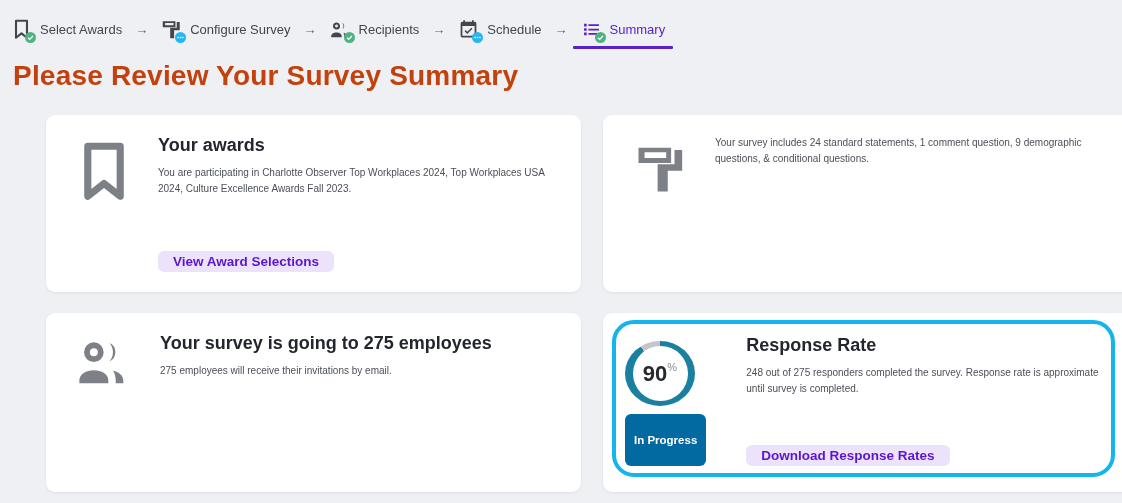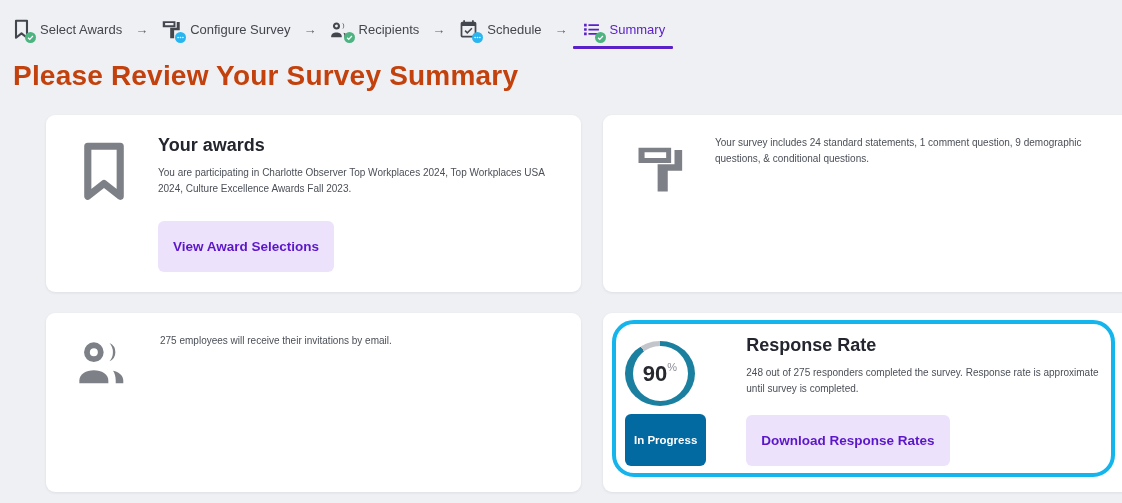--- a/index.html
+++ b/index.html
@@ -27,21 +27,21 @@
           grid-template-columns:535px 538px; grid-template-rows:177px 179px;
           column-gap:22px; row-gap:21px;margin-left:34px; }
   .card { background:#fff; border-radius:9px; box-shadow:0 1px 3px rgba(25,30,45,.08);
           display:flex; gap:26px; padding:20px 10px 20px 30px; position:relative; }
   .card-icon { flex:0 0 56px; display:flex; justify-content:center; align-items:flex-start; color:#7d8086; padding-top:6px; }
   .card-content { display:flex; flex-direction:column; flex:1; min-width:0; }
   .card-title { margin:0 0 9px; font-size:18px; font-weight:700; color:#23262e; }
   .card-body { margin:0; font-size:10px; line-height:1.62; color:#4b4f57; padding-right:6px; }
   .btn { margin-top:auto; align-self:flex-start; display:inline-flex; align-items:center; gap:7px;
          background:#ece2fc; color:#5c16c9; border:none; border-radius:6px;
-         font-family:inherit; font-weight:700; font-size:13.5px; padding:18px 15px; cursor:pointer; }
+         font-family:inherit; font-weight:700; font-size:13.5px; padding:3px 15px; cursor:pointer; }
   .btn svg { display:block; }
 
   
   .card.response { padding:22px 30px 26px 22px; gap:40px; }
   .highlight-ring { position:absolute; inset:7px 26px 15px 9px; border:4px solid #14b4ec;
                     border-radius:22px; pointer-events:none; }
   .donut-col { flex:0 0 80px; display:flex; flex-direction:column; gap:8px; padding-top:6px; }
   .donut { width:70px; height:70px; border-radius:50%; display:flex; align-items:center; justify-content:center;
            background:conic-gradient(#1b7f9f 324deg, #c2c5c9 0); }
   .donut-hole { width:55px; height:55px; border-radius:50%; background:#fff;
@@ -170,20 +170,21 @@
     <section class="card">
       <div class="card-icon">
         <svg width="58" height="46" viewBox="0 0 26 20" fill="currentColor">
             <circle cx="8" cy="5.6" r="3.1" fill="none" stroke="currentColor" stroke-width="2.6"></circle>
             <path d="M15 1.5a4.5 4.5 0 0 1 0 8.2 6.2 6.2 0 0 0 0-8.2z"></path>
             <path d="M1.5 19.5v-1.2c0-2.9 3-4.6 6.5-4.6s6.5 1.7 6.5 4.6v1.2z"></path>
             <path d="M16.6 13.9c2.6.6 4.6 2 4.6 4.4v1.2h-3.4v-1.2c0-1.8-.4-3.2-1.2-4.4z"></path>
           </svg>
       </div>
       <div class="card-content">
+        <h2 class="card-title">Your survey is going to 275 employees</h2>
         <p class="card-body">275 employees will receive their invitations by email.</p>
       </div>
     </section>
 
     <section class="card response">
       <div class="highlight-ring"></div>
       <div class="donut-col">
         <div class="donut" style="background: conic-gradient(rgb(27, 127, 159) 324deg, rgb(194, 197, 201) 0deg);">
           <div class="donut-hole">
             <span class="donut-value">90</span>

